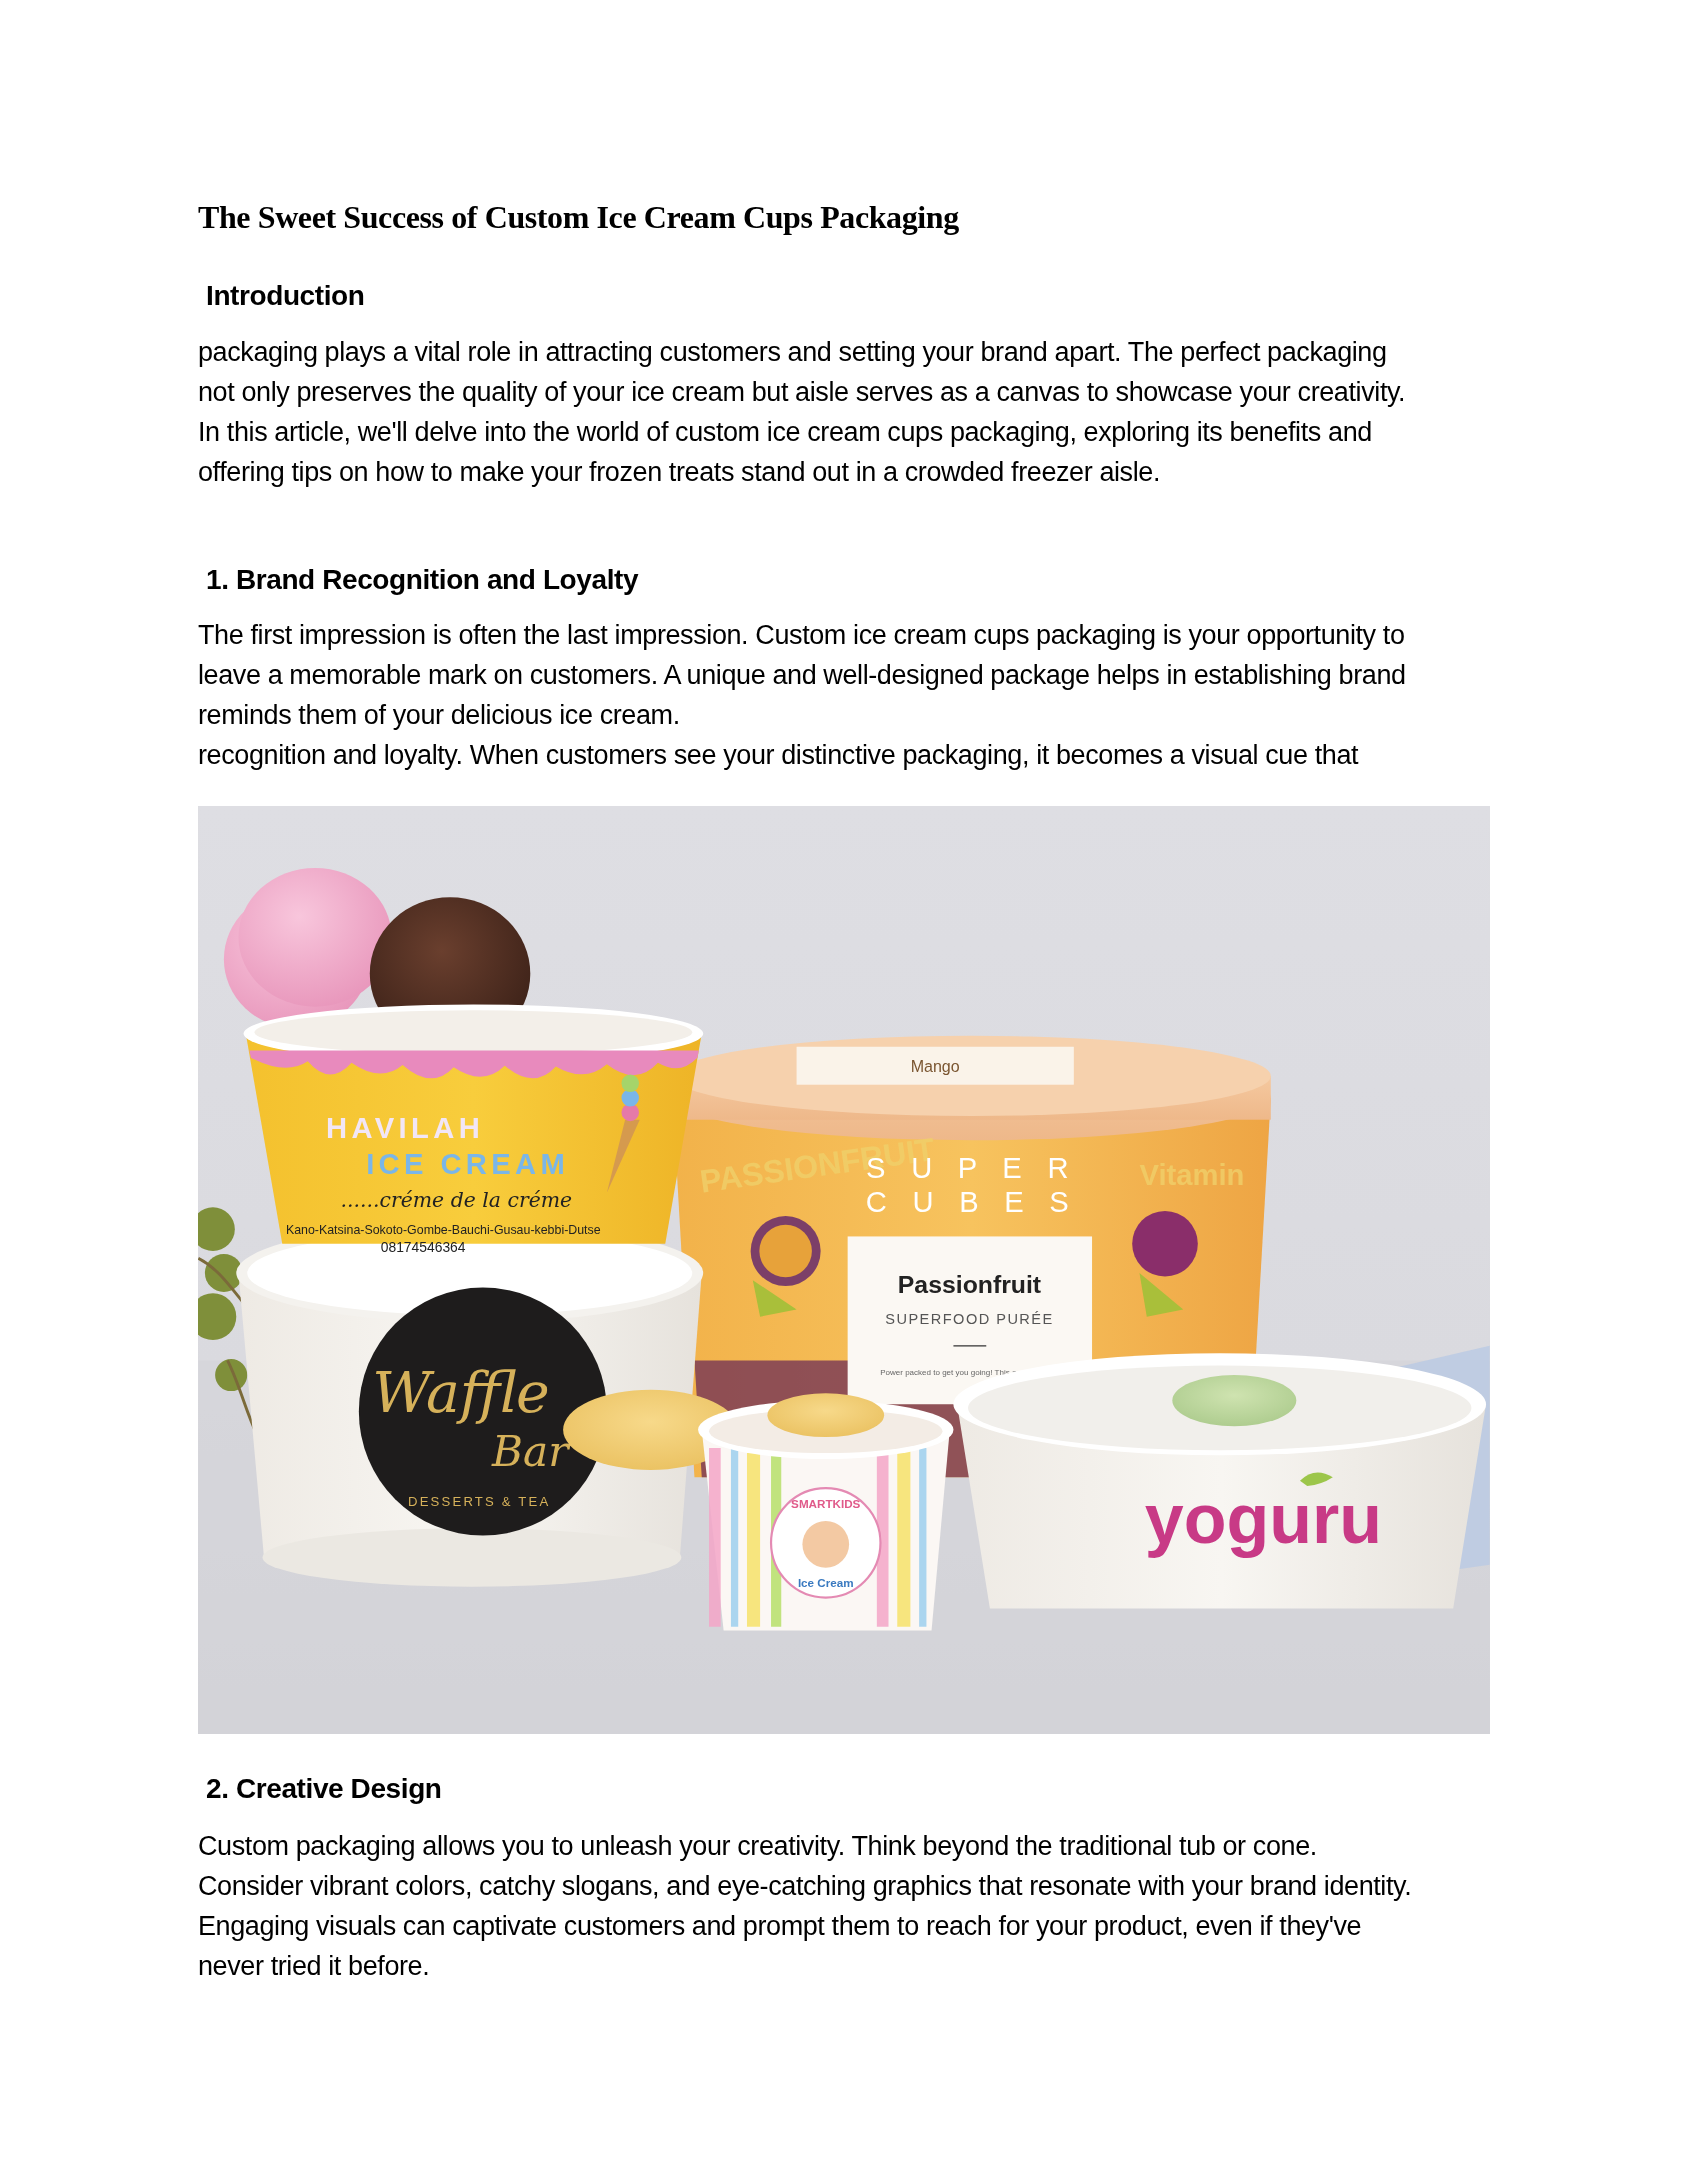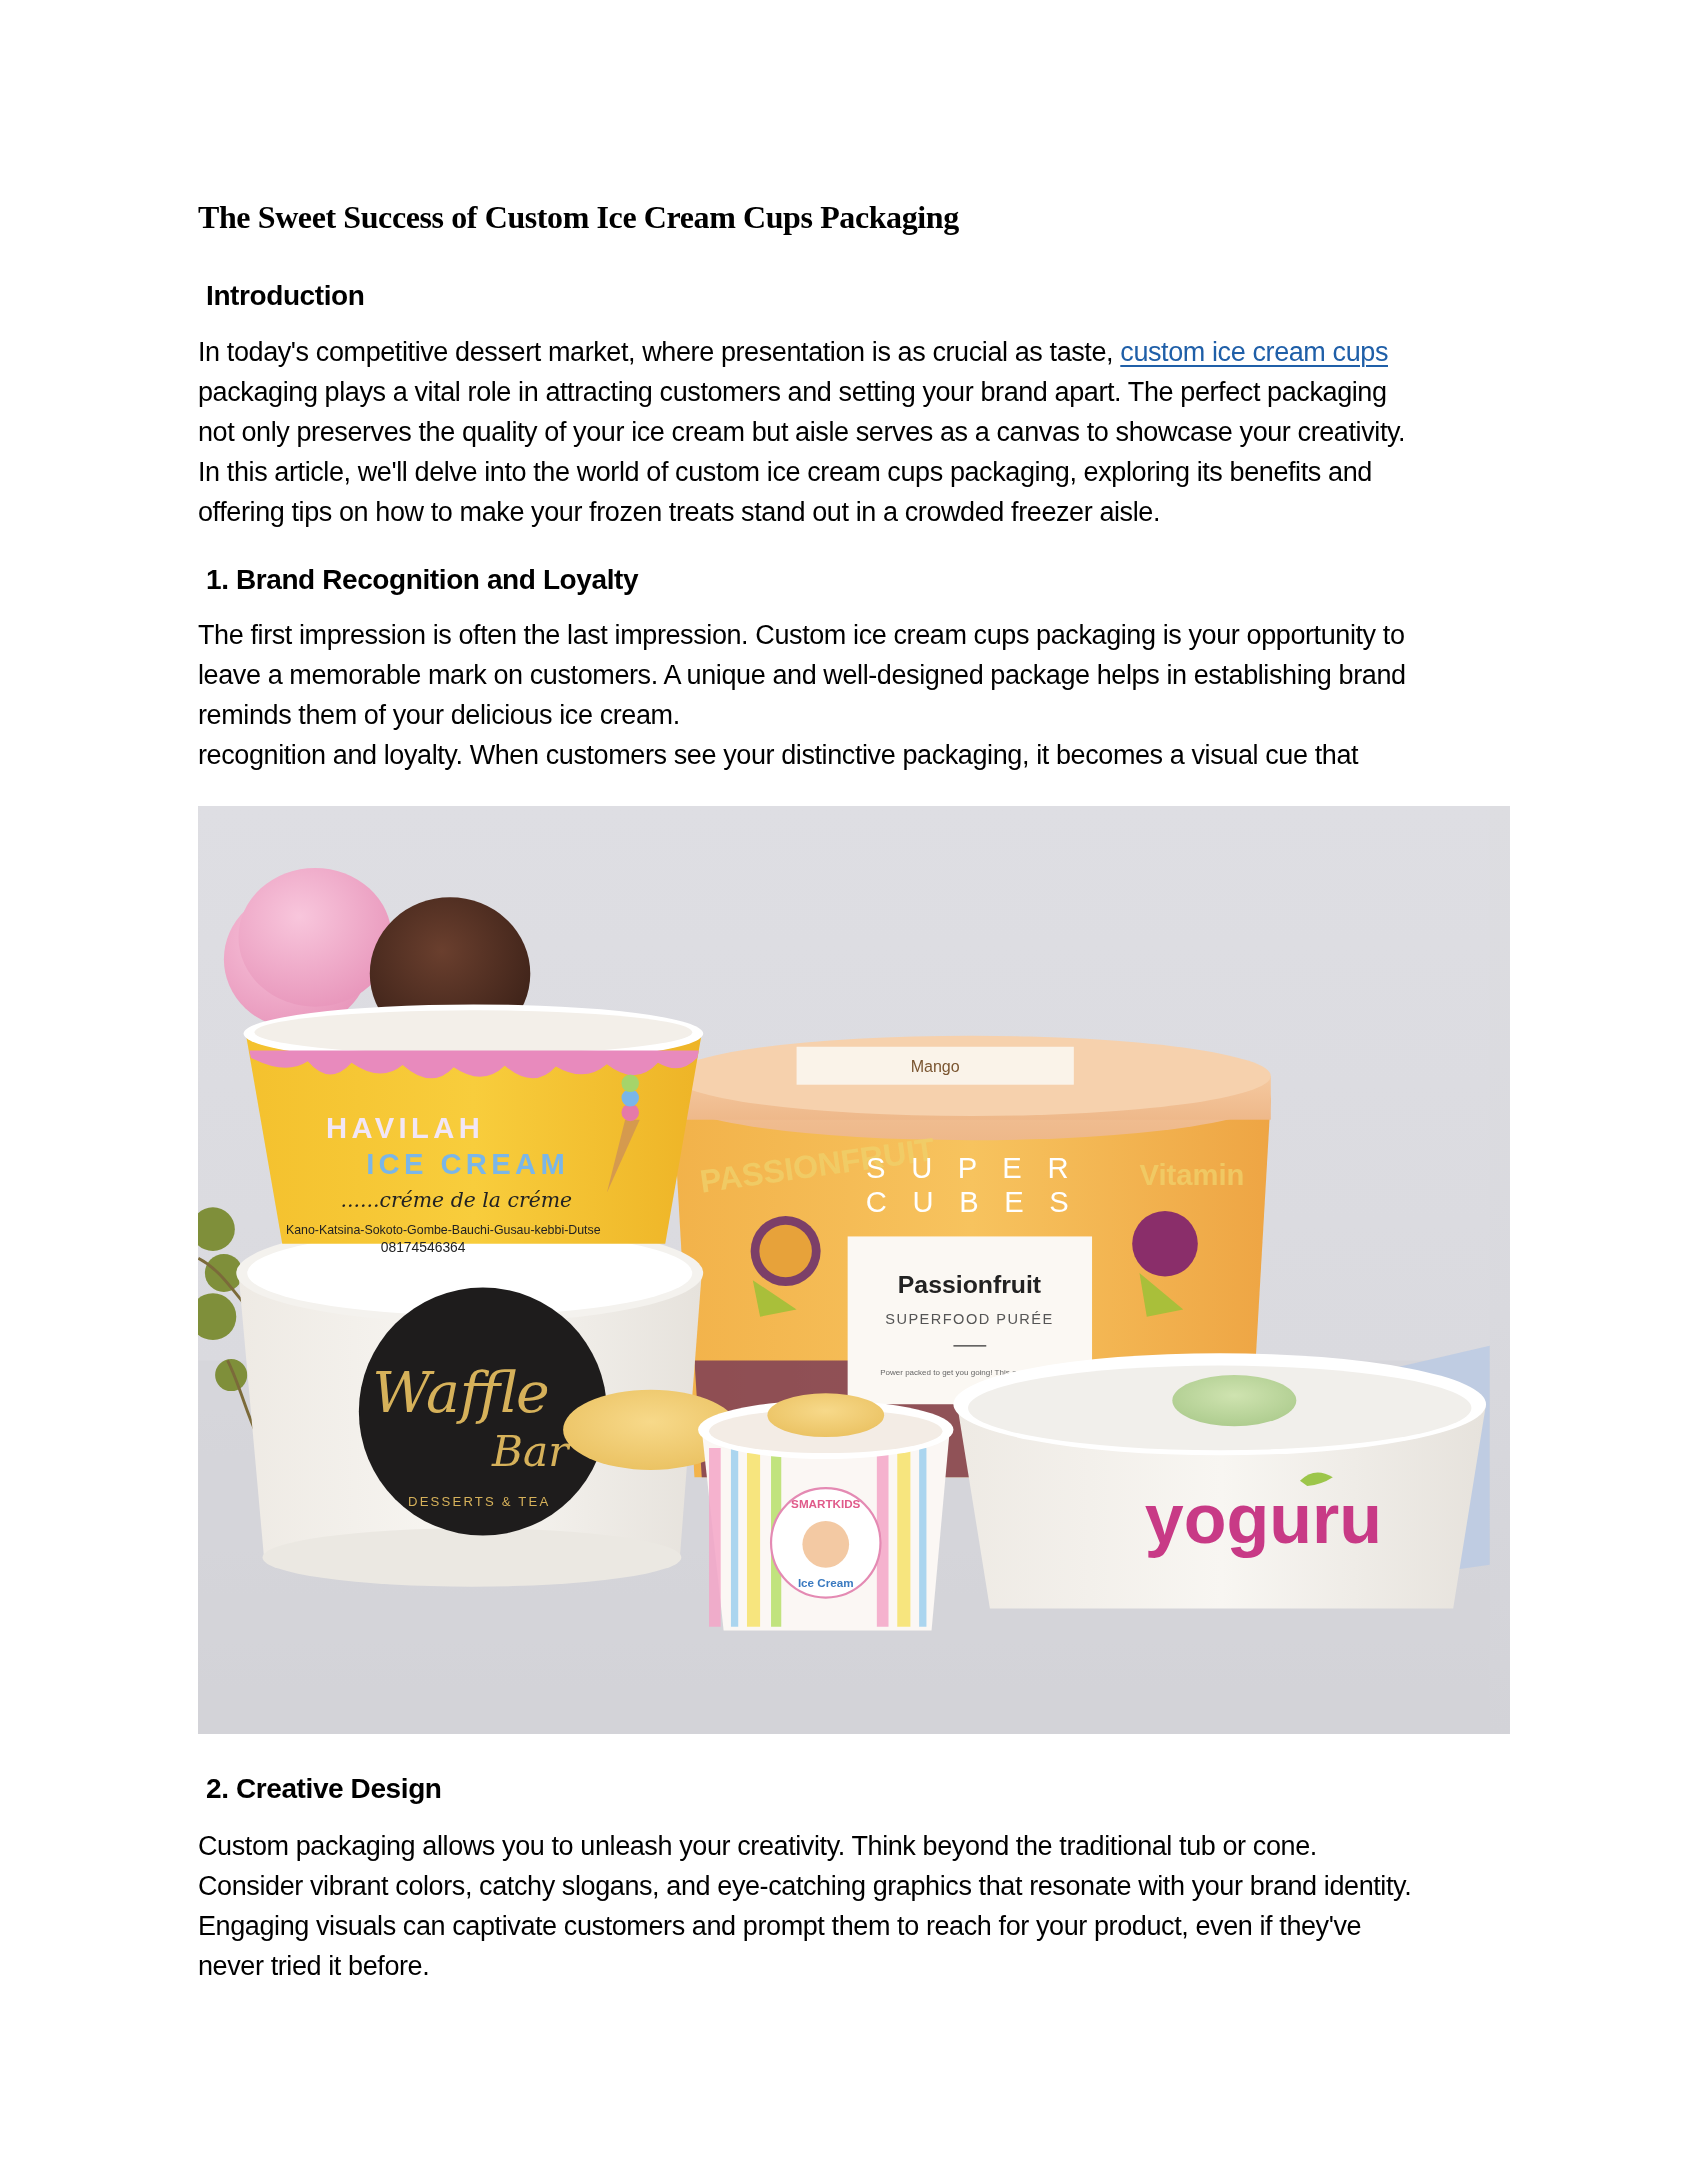--- a/index.html
+++ b/index.html
@@ -64,40 +64,38 @@
       cursor: pointer;
     }
     .figure {
       position: absolute;
       left: 0;
       top: 806px;
       width: 1292px;
       height: 928px;
       background: linear-gradient(180deg, #dddde1 0%, #d9d9de 55%, #d3d3d8 100%);
       overflow: hidden;
-      padding-left: 20px;
     }
     .figure svg {
       position: absolute;
       left: 0;
       top: 0;
       width: 1292px;
       height: 928px;
     }
   </style>
 </head>
 <body>
 
 <div class="page">
 
   <h1 class="title">The Sweet Success of Custom Ice Cream Cups Packaging</h1>
 
   <h2 class="h2" style="top:271px;">Introduction</h2>
   <p class="para" style="top:332px;">
-    <span class="line"><span>In today's competitive dessert market, where presentation is as crucial as taste, </span><a class="link">custom ice cream cups</a></span>
     <span class="line">packaging plays a vital role in attracting customers and setting your brand apart. The perfect packaging</span>
     <span class="line">not only preserves the quality of your ice cream but aisle serves as a canvas to showcase your creativity.</span>
     <span class="line">In this article, we'll delve into the world of custom ice cream cups packaging, exploring its benefits and</span>
     <span class="line">offering tips on how to make your frozen treats stand out in a crowded freezer aisle.</span>
   </p>
 
   <h2 class="h2" style="top:555px;">1. Brand Recognition and Loyalty</h2>
   <p class="para" style="top:615px;">
     <span class="line">The first impression is often the last impression. Custom ice cream cups packaging is your opportunity to</span>
     <span class="line">leave a memorable mark on customers. A unique and well-designed package helps in establishing brand</span>

